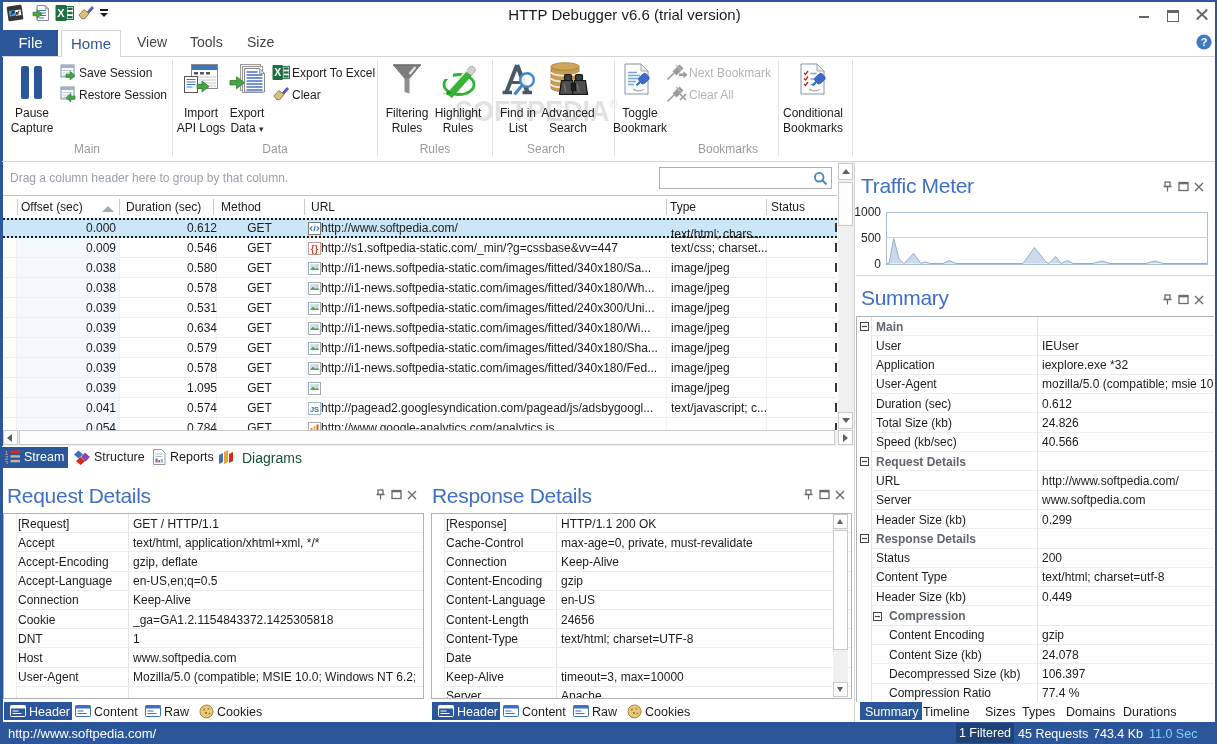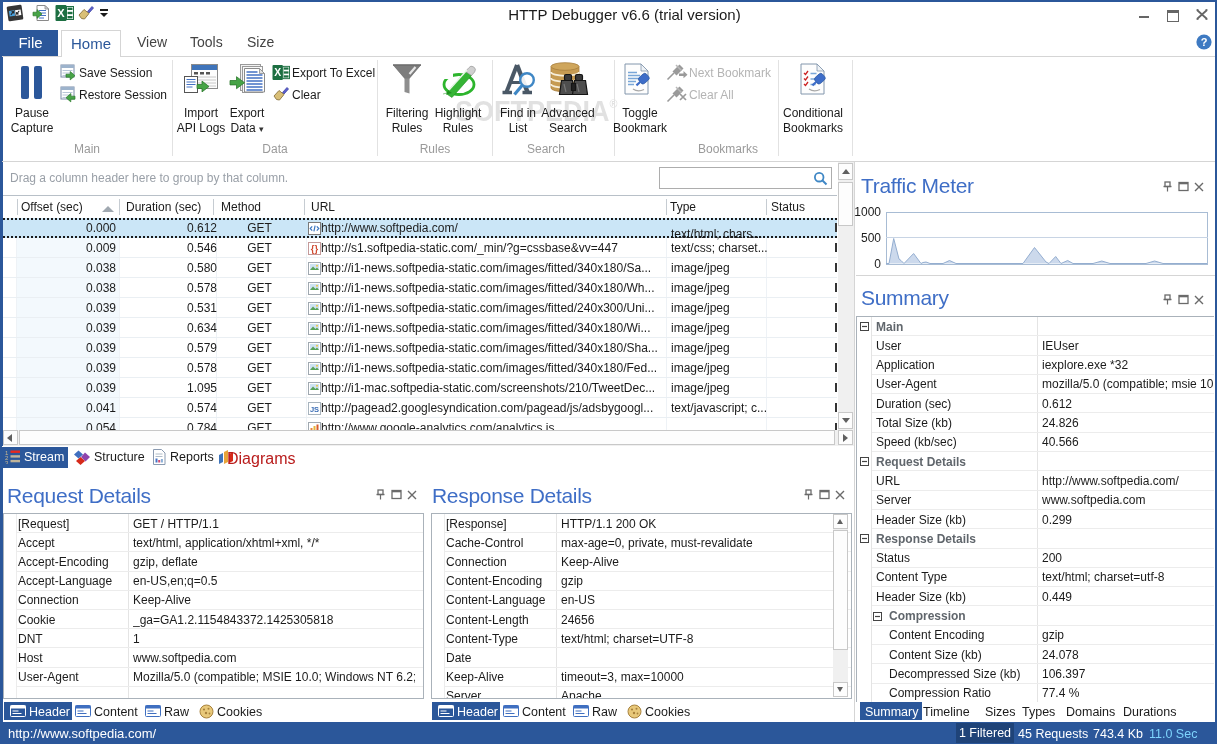--- a/index.html
+++ b/index.html
@@ -419,21 +419,20 @@
 <div class="abs" style="left:0;top:160px;width:834px;height:20px">
         <div class="abs t12 rt" style="left:14px;top:3px;width:99px">0.039</div>
         <div class="abs t12 rt" style="left:114px;top:3px;width:100px">1.095</div>
         <div class="abs t12 ctr" style="left:212px;top:3px;width:89px">GET</div>
         <svg class="abs" style="left:304.5px;top:3.5px" width="13" height="13" viewBox="0 0 13 13">
           <rect x="0.5" y="0.5" width="12" height="12" fill="#fff" stroke="#a0a8b0"></rect>
           <rect x="2" y="2" width="9" height="6" fill="#cfe3f2"></rect>
           <path d="M2 8 l3-3.5 2.5 2.5 1.5-1.5 2 2.5z" fill="#58a158"></path>
           <circle cx="9" cy="3.8" r="1" fill="#e8c84a"></circle>
         </svg>
-        <div class="abs t12" style="left:318px;top:3px;width:342px;overflow:hidden">http://i1-mac.softpedia-static.com/screenshots/210/TweetDec...</div>
         <div class="abs t12" style="left:668px;top:3px">image/jpeg</div>
         <div class="abs" style="left:832px;top:5px;width:2px;height:9px;background:#333"></div>
       </div>
 <div class="abs" style="left:0;top:180px;width:834px;height:20px;border-bottom:1px solid #eaeff3;box-sizing:border-box"></div>
 <div class="abs" style="left:0;top:180px;width:834px;height:20px">
         <div class="abs t12 rt" style="left:14px;top:3px;width:99px">0.041</div>
         <div class="abs t12 rt" style="left:114px;top:3px;width:100px">0.574</div>
         <div class="abs t12 ctr" style="left:212px;top:3px;width:89px">GET</div>
         <svg class="abs" style="left:304.5px;top:3.5px" width="13" height="13" viewBox="0 0 13 13">
           <rect x="0.5" y="0.5" width="12" height="12" fill="#fff" stroke="#a8b4be"></rect>
@@ -503,21 +502,21 @@
   <rect x="3.5" y="9.5" width="2" height="4" fill="#4472c4"></rect>
         <rect x="6.2" y="11" width="2" height="2.5" fill="#d04a70"></rect>
         <rect x="8.9" y="10" width="2" height="3.5" fill="#8ab0d8"></rect>
  </svg>
  <div class="abs" style="left:168px;top:4px;font-size:12.5px;color:#1b1b1b">Reports</div>
  <svg class="abs" style="left:216px;top:3px" width="16" height="16" viewBox="0 0 16 16">
   <path d="M1 6 l4-2 v9 l-4 2z" fill="#3f74ba"></path>
   <path d="M6 3 l4-2 v12 l-4 2z" fill="#e8a43a"></path>
   <path d="M11 5 l4-2 v9 l-4 2z" fill="#d62a1a"></path>
  </svg>
- <div class="abs" style="left:225px;top:4px;font-size:16px;color:#b91c1c">Diagrams</div>
+ <div class="abs" style="left:240px;top:4px;font-size:14px;color:#14532d">Diagrams</div>
 </div>
 
 <div class="abs ptitle" style="left:7px;top:484px">Request Details</div>
 <svg class="abs" style="left:376px;top:489px" width="42" height="12" viewBox="0 0 42 12">
       <g stroke="#6a6a6a" fill="none">
         <rect x="2" y="1" width="5" height="4.5" stroke-width="1.3"></rect>
         <path d="M0.5 5.5 h8" stroke-width="1.4"></path>
         <path d="M4.5 6 v4.5" stroke-width="1.2"></path>
         <rect x="16" y="1.5" width="9" height="8" stroke-width="1.3"></rect>
         <path d="M16 2.3 h9" stroke-width="2"></path>

